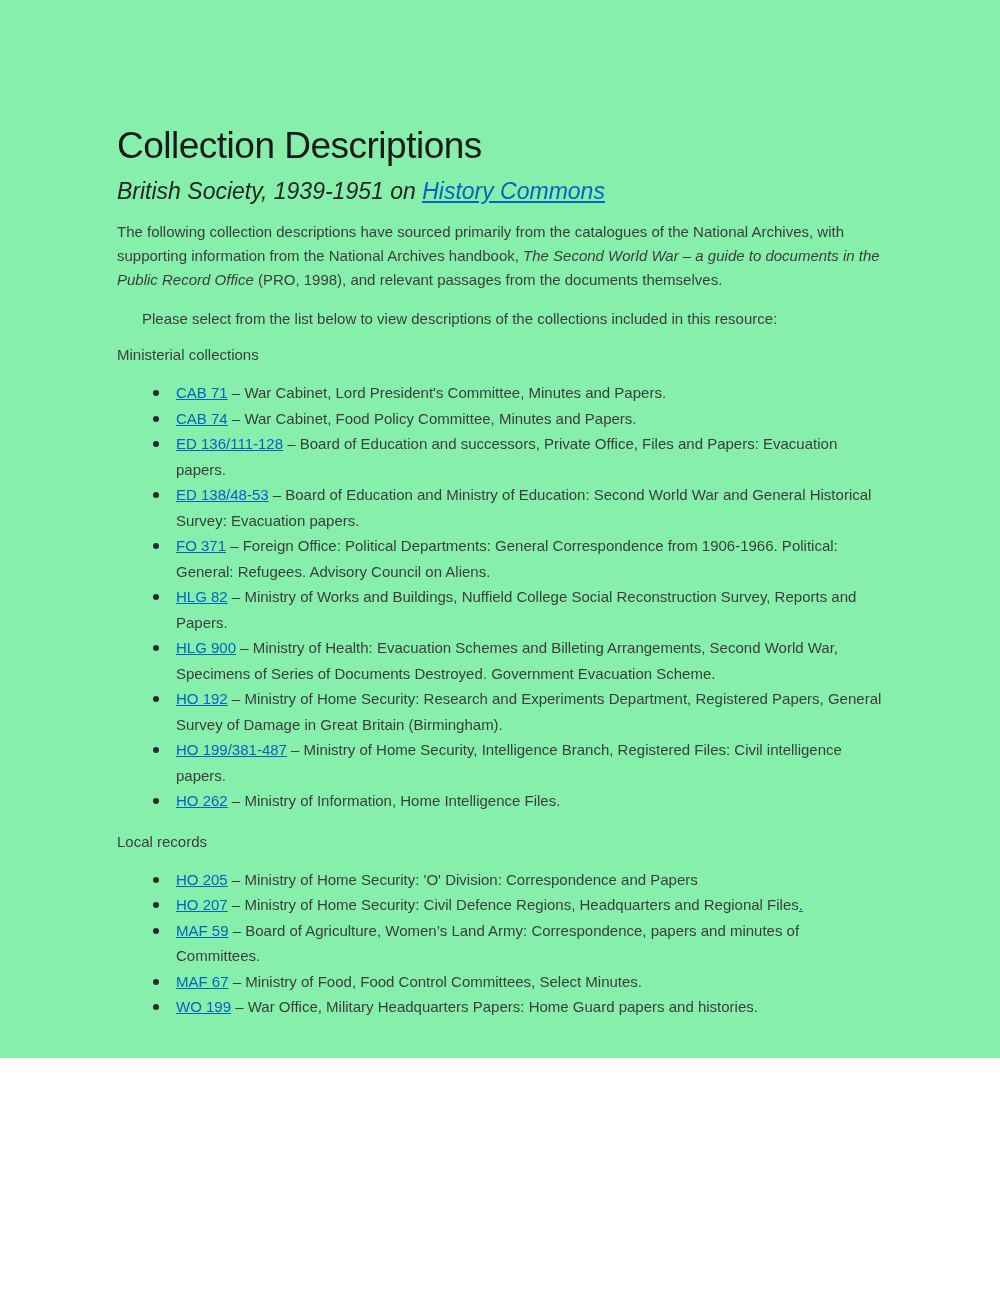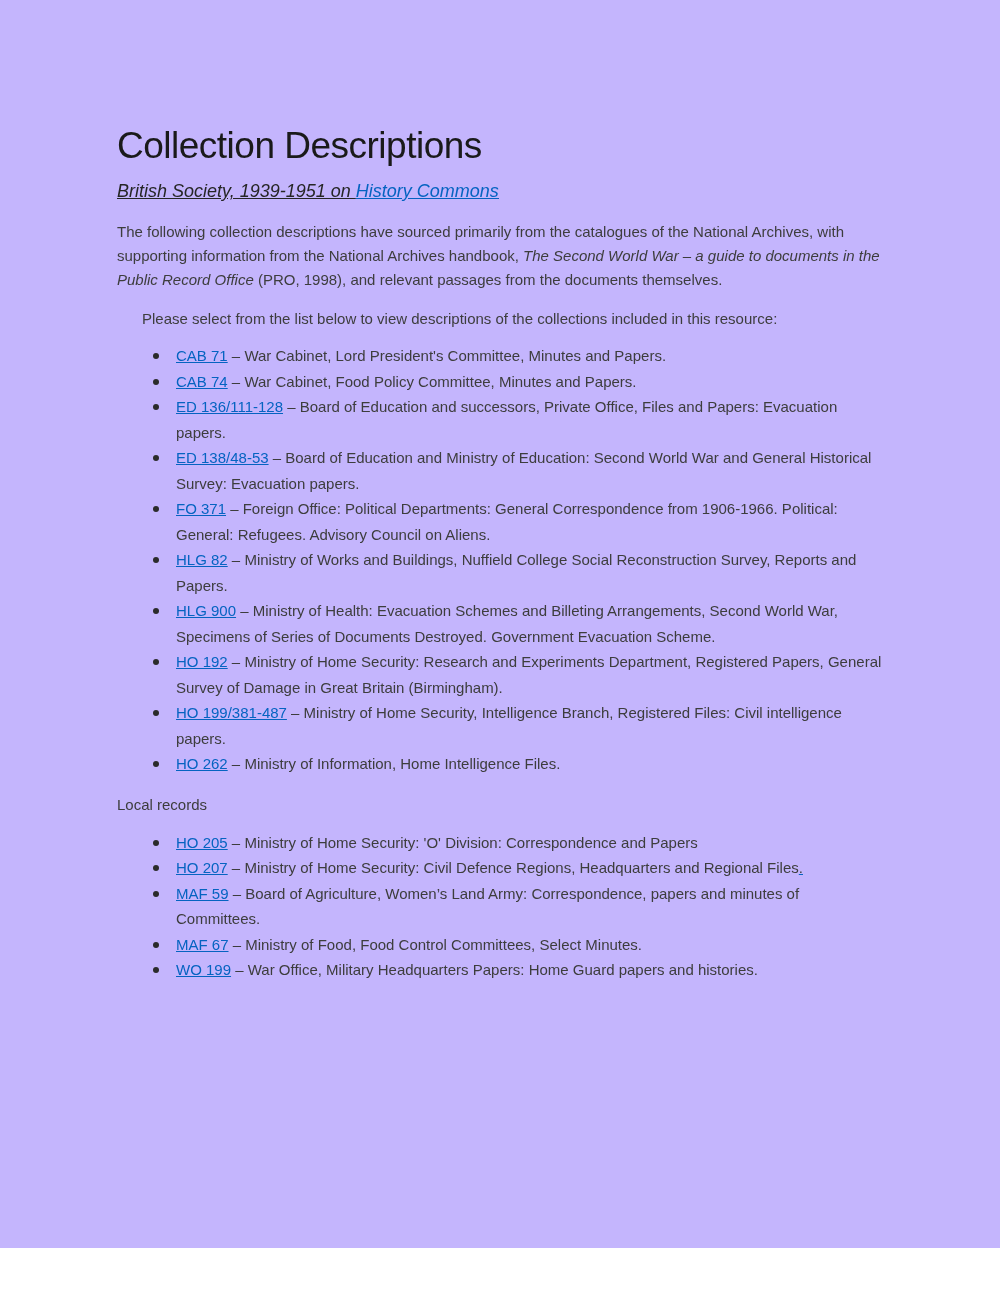--- a/index.html
+++ b/index.html
@@ -10,44 +10,43 @@
   body {
     width: 1000px;
     height: 1294px;
     overflow: hidden;
     font-family: "Liberation Sans", "DejaVu Sans", sans-serif;
     color: #3d3d3d;
   }
   .page {
     position: relative;
     width: 1000px;
-    height: 1248px;
-    background: #c4b5fd;
+    height: 1058px;
+    background: #86efac;
   }
   .content {
     position: absolute;
     top: 126px;
     left: 117px;
     width: 765px;
   }
   .doc-title {
     font-size: 37px;
     font-weight: 400;
     color: #1a1a1a;
     line-height: 40px;
     letter-spacing: -0.5px;
     margin: 0 0 12px 0;
   }
   .doc-subtitle {
-    font-size: 18px;
+    font-size: 23px;
     font-style: italic;
     color: #262626;
     line-height: 26px;
     margin: 0 0 16px 0;
-    text-decoration: underline;
   }
   .para {
     font-size: 15px;
     line-height: 24px;
     margin: 0 0 15px 0;
   }
   .prompt {
     margin-bottom: 12px;
     margin-left: 25px;
   }
@@ -103,20 +102,21 @@
   <div class="content">
 
     <h1 class="doc-title">Collection Descriptions</h1>
 
     <p class="doc-subtitle"><span>British Society, 1939-1951 on </span><a href="#" class="link">History Commons</a></p>
 
     <p class="para"><span>The following collection descriptions have sourced primarily from the catalogues of the National Archives, with supporting information from the National Archives handbook, </span><em class="book-title">The Second World War – a guide to documents in the Public Record Office</em><span> (PRO, 1998), and relevant passages from the documents themselves.</span></p>
 
     <p class="para prompt">Please select from the list below to view descriptions of the collections included in this resource:</p>
 
+    <p class="section-heading">Ministerial collections</p>
 
     <ul class="collection-list">
 
         <li class="collection-item">
           <span class="bullet-dot"></span><a href="#" class="link">CAB 71</a><span> – War Cabinet, Lord President's Committee, Minutes and Papers.</span>
         </li>
 
         <li class="collection-item">
           <span class="bullet-dot"></span><a href="#" class="link">CAB 74</a><span> – War Cabinet, Food Policy Committee, Minutes and Papers.</span>
         </li>

